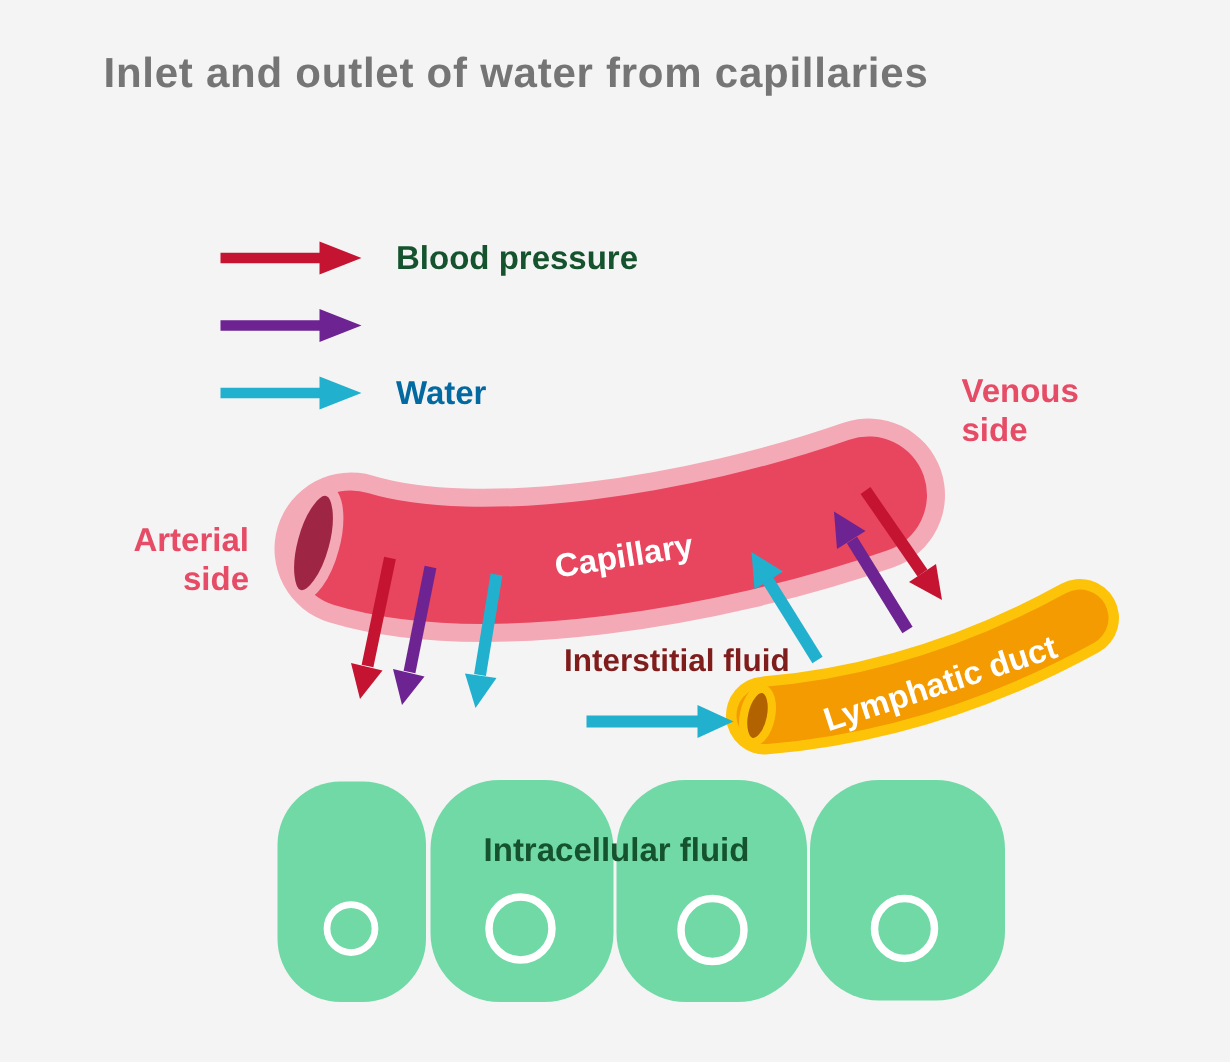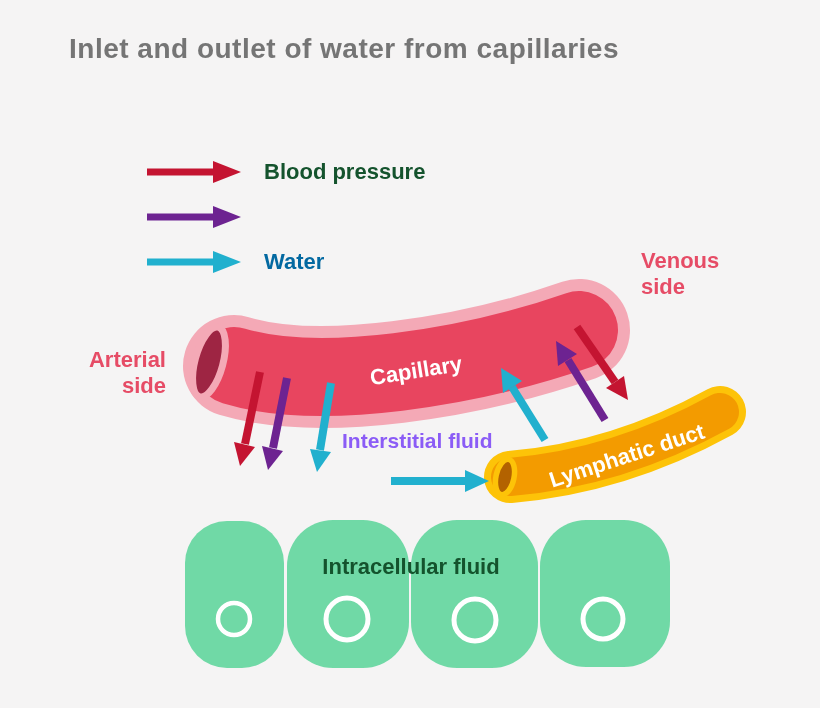--- a/index.html
+++ b/index.html
@@ -124,16 +124,16 @@
 
   <div class="lbl title" style="color: rgb(117, 117, 117);">Inlet and outlet of water from capillaries</div>
 
   <div class="lbl legend-label l1" style="color: #14532d;">Blood pressure</div>
   <div class="lbl legend-label l3" style="color: #0369a1;">Water</div>
 
   <div class="lbl arterial" style="color: rgb(230, 76, 102);">Arterial side</div>
   <div class="lbl venous" style="color: rgb(230, 76, 102);">Venous side</div>
 
   <div class="lbl capillary-lbl">Capillary</div>
-  <div class="lbl interstitial" style="color: #8b5cf6;">Interstitial fluid</div>
+  <div class="lbl interstitial" style="color: #7f1d1d; margin-left: 34px;">Interstitial fluid</div>
   <div class="lbl lymph-lbl">Lymphatic duct</div>
   <div class="lbl intracellular">Intracellular fluid</div>
 </div>
 
 </body></html>

